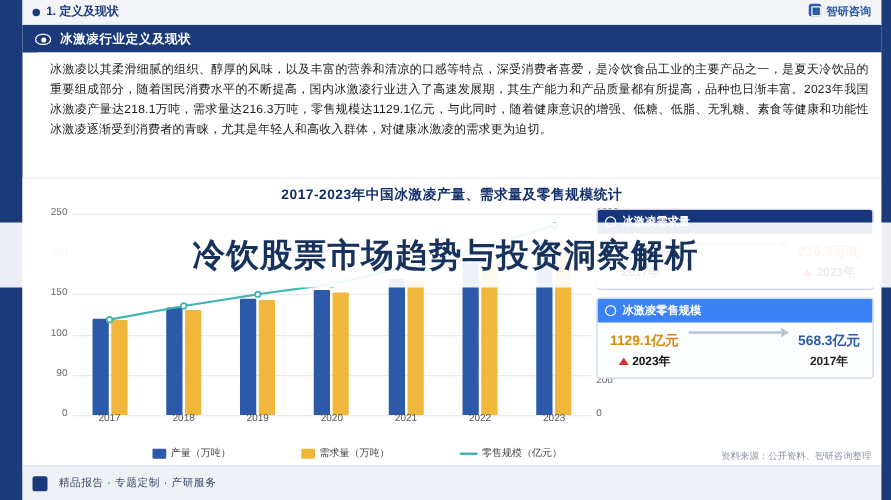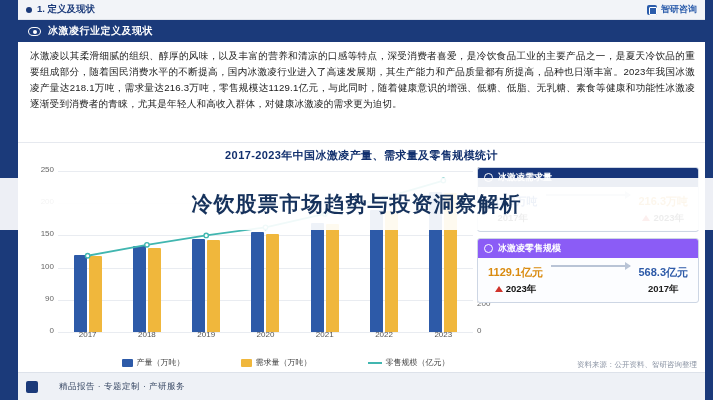--- a/index.html
+++ b/index.html
@@ -31,21 +31,21 @@
     display: flex; align-items: center; justify-content: space-between;
     padding: 0 8px;
   }
   .topbar-left { display: flex; align-items: center; gap: 5px; }
   .topbar-dot {
     width: 6px; height: 6px; border-radius: 50%; background: #1b3a7a;
   }
   .topbar-title {
     font-size: 9.5px; color: #1b3a7a; font-weight: bold;
   }
-  .topbar-right { display: flex; align-items: center; gap: 4px; }
+  .topbar-right { display: flex; align-items: flex-start; gap: 4px; }
   .brand-mark {
     width: 10px; height: 10px; background: #2b5cab; border-radius: 2px;
     position: relative;
   }
   .brand-mark::after {
     content: ""; position: absolute; left: 2px; top: 2px;
     width: 6px; height: 6px; border: 1.4px solid #fff; border-radius: 1px;
   }
   .brand-text { font-size: 9px; color: #2b5cab; font-weight: bold; }
 
@@ -62,21 +62,21 @@
   .ribbon-eye::after {
     content: ""; position: absolute; left: 4px; top: 2px;
     width: 4px; height: 4px; border-radius: 50%; background: #ffffff;
   }
   .ribbon-title {
     color: #ffffff; font-size: 10px; font-weight: bold; letter-spacing: .5px;
   }
 
   
   .para-wrap {
-    position: absolute; left: 20px; top: 42px; right: 8px; height: 100px;
+    position: absolute; left: 30px; top: 42px; right: 8px; height: 100px;
     background: #ffffff;
     padding: 6px 10px 0 10px;
   }
   .para {
     font-size: 9.6px; line-height: 16px; color: #1a1a1a; text-align: justify;
     letter-spacing: .2px;
   }
 
   
   .chart-panel {
@@ -142,21 +142,21 @@
     border: 1px solid #cdd6e4; border-radius: 3px; background: #fcfdff;
     margin-bottom: 6px; position: relative; overflow: hidden;
   }
   .card-head {
     background: #17357a; color: #fff; font-size: 9px; font-weight: bold;
     padding: 3px 6px; display: flex; align-items: center; gap: 5px;
   }
   .card-head .hicon {
     width: 9px; height: 9px; border-radius: 50%; border: 1.4px solid #fff;
   }
-  .card-head.alt { background: #8b5cf6; }
+  .card-head.alt { background: #3b82f6; }
   .card-body {
     display: flex; align-items: flex-start; justify-content: space-between;
     padding: 7px 10px 6px 10px; position: relative;
   }
   .kv { text-align: center; }
   .kv .val { font-size: 11px; font-weight: bold; color: #d98b10; }
   .kv .val.blue { color: #2d5aa8; }
   .kv .yr { font-size: 9.5px; font-weight: bold; color: #222; margin-top: 3px; }
   .kv .yr.red { color: #111; }
   .arrow-mid {
@@ -176,28 +176,28 @@
     position: absolute; right: 8px; bottom: 2px; font-size: 7.5px; color: #8a93a3;
   }
 
   
   .overlay {
     position: absolute; left: 0; top: 178px; width: 713px; height: 52px;
     background: rgba(255,255,255,0.92);
     display: flex; align-items: center; justify-content: center;
   }
   .overlay-text {
-    font-size: 21px; font-weight: bold; color: #16325c; letter-spacing: 1px;
+    font-size: 26px; font-weight: bold; color: #16325c; letter-spacing: 1px;
   }
 
   
   .footer {
     position: absolute; left: 18px; right: 8px; bottom: 0; height: 28px;
     background: #eef1f6; border-top: 1px solid #dde2ea;
-    display: flex; align-items: center; padding-left: 8px; gap: 21px;
+    display: flex; align-items: center; padding-left: 8px; gap: 9px;
   }
   .footer-logo {
     width: 12px; height: 12px; background: #1b3a7a; border-radius: 2px;
   }
   .footer-text { font-size: 8.5px; color: #3a4a66; letter-spacing: .5px; }
 </style>
 </head>
 <body>
 
 <div class="page">

